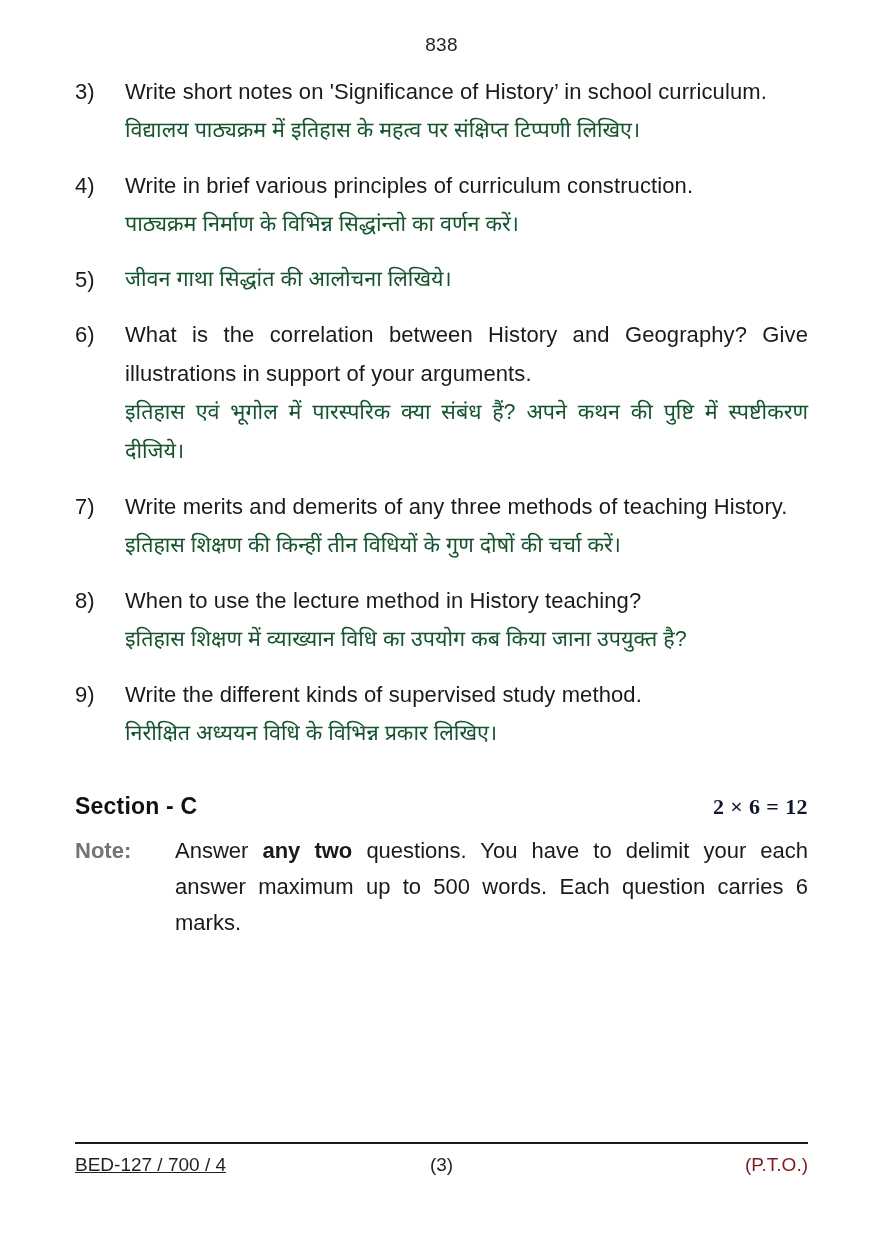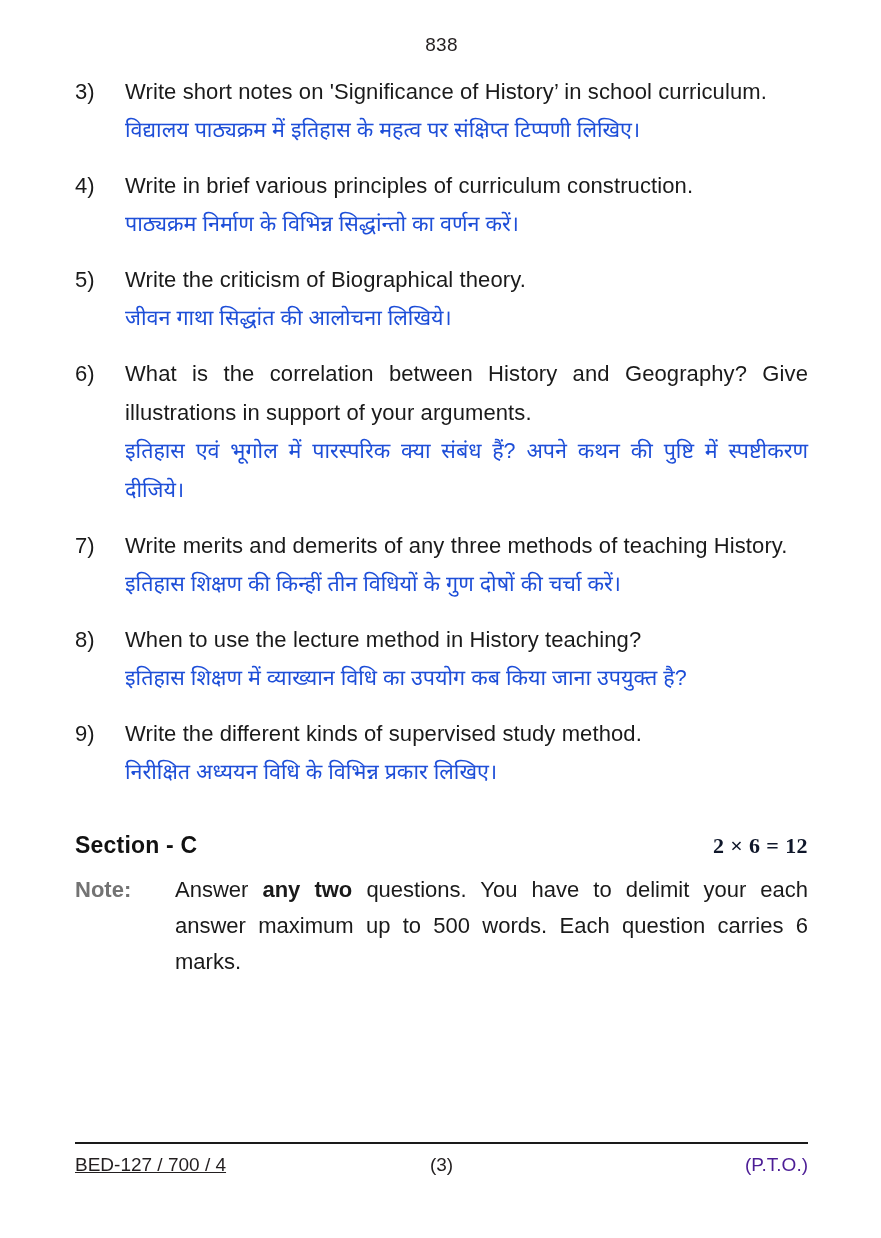--- a/index.html
+++ b/index.html
@@ -54,21 +54,21 @@
     color: #1a1a1a;
     letter-spacing: 0.1px;
   }
   .q-en.justify {
     text-align: justify;
     text-align-last: left;
   }
   .q-hi {
     font-size: 21.5px;
     line-height: 39px;
-    color: #1d4ed8;
+    color: #14532d;
     font-family: "Liberation Sans", "DejaVu Sans", sans-serif;
   }
   .q-hi.justify {
     text-align: justify;
     text-align-last: left;
   }
   
   .section-row {
     position: relative;
     margin-top: 40px;
@@ -143,21 +143,21 @@
   }
   .footer-center {
     text-align: center;
     font-size: 19px;
     color: #231f20;
   }
   .footer-right {
     position: absolute;
     right: 0; top: 0;
     font-size: 19px;
-    color: #4c1d95;
+    color: #7f1d1d;
   }
 </style>
 </head>
 <body>
 
 <div class="page">
 
   <div class="page-number-top">838</div>
 
   <div class="q-block">
@@ -172,21 +172,20 @@
     <div class="q-num">4)</div>
     <div class="q-body">
       <div class="q-en">Write in brief various principles of curriculum construction.</div>
       <div class="q-hi">पाठ्यक्रम निर्माण के विभिन्न सिद्धांन्तो का वर्णन करें।</div>
     </div>
   </div>
 
   <div class="q-block">
     <div class="q-num">5)</div>
     <div class="q-body">
-      <div class="q-en">Write the criticism of Biographical theory.</div>
       <div class="q-hi">जीवन गाथा सिद्धांत की आलोचना लिखिये।</div>
     </div>
   </div>
 
   <div class="q-block">
     <div class="q-num">6)</div>
     <div class="q-body">
       <div class="q-en justify">What is the correlation between History and Geography? Give illustrations in support of your arguments.</div>
       <div class="q-hi justify">इतिहास एवं भूगोल में पारस्परिक क्या संबंध हैं? अपने कथन की पुष्टि में स्पष्टीकरण दीजिये।</div>
     </div>

